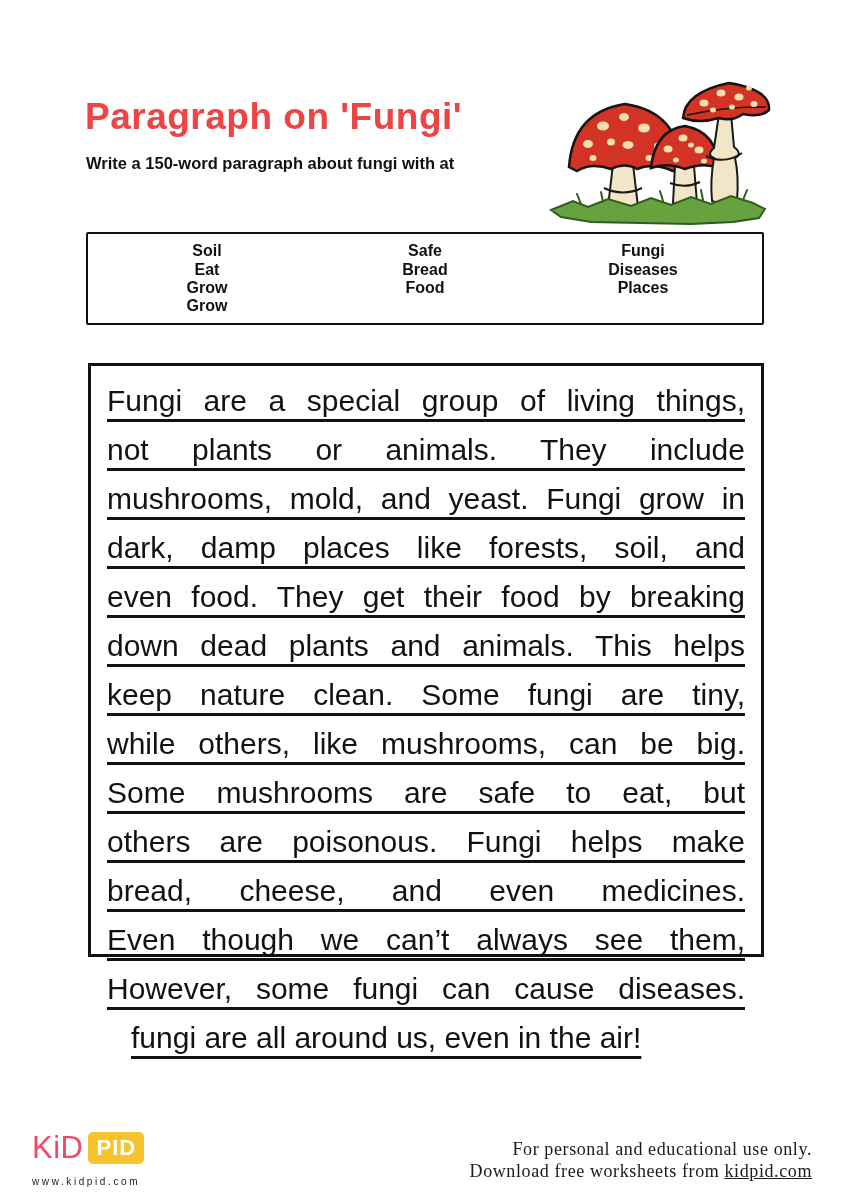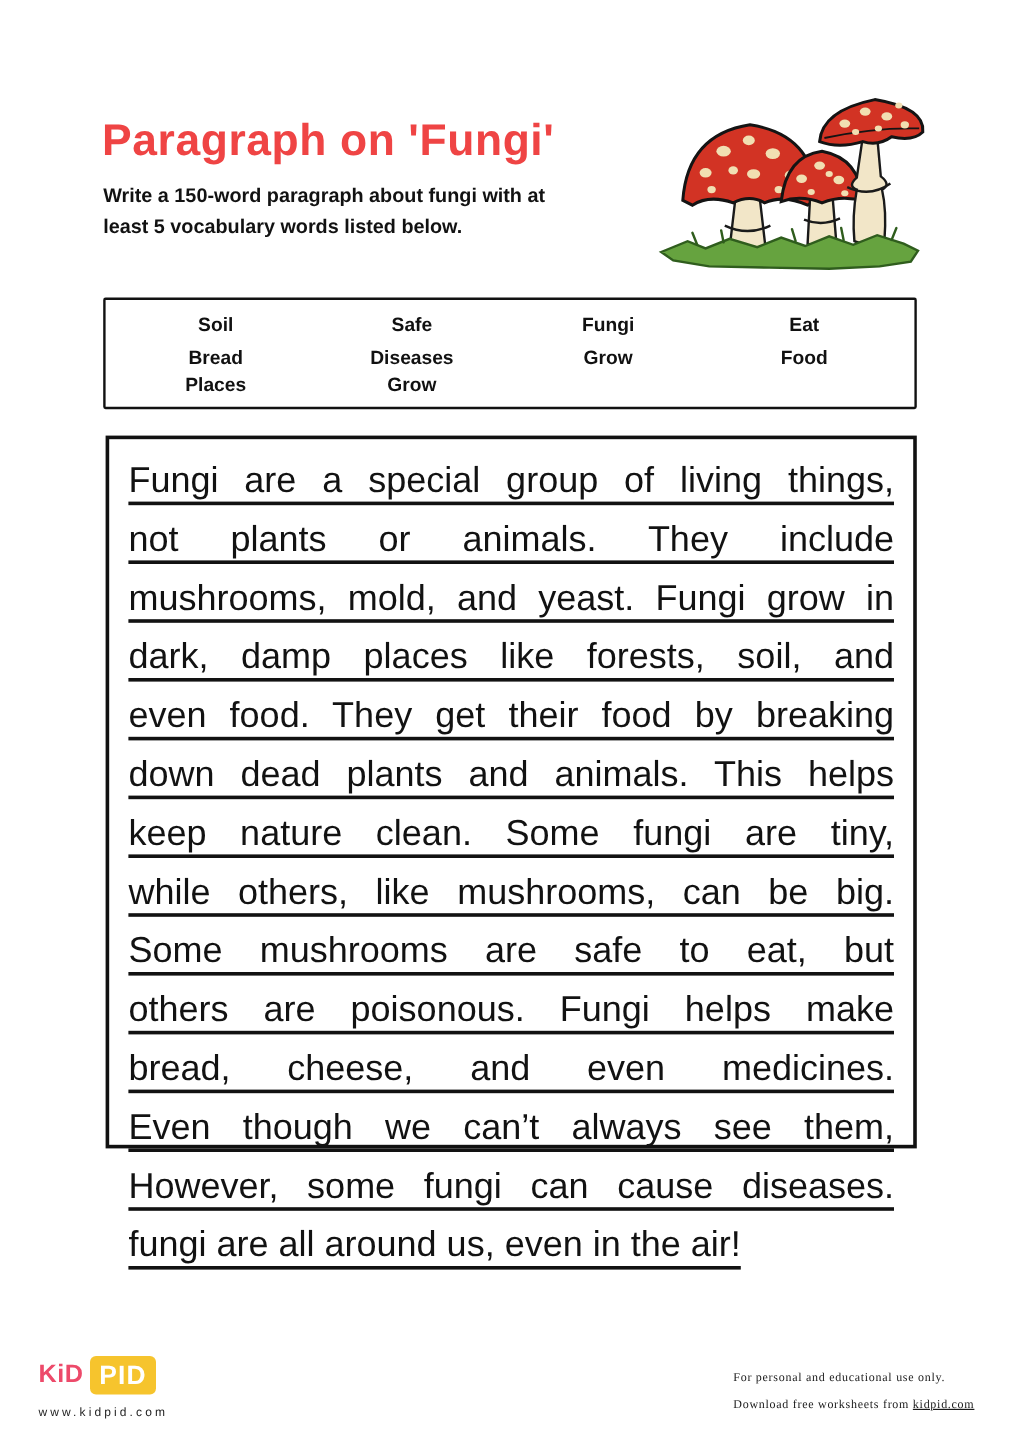--- a/index.html
+++ b/index.html
@@ -33,26 +33,26 @@
   }
   .mushrooms {
     position: absolute;
     left: 533px; top: 74px;
     width: 240px; height: 154px;
   }
 
   
   .vocab-box {
     position: absolute;
-    left: 86px; top: 248px;
+    left: 86px; top: 232px;
     width: 678px; height: 93px;
     border: 2.5px solid #111;
     border-radius: 2px;
     display: grid;
-    grid-template-columns: repeat(4, 1fr);
+    grid-template-columns: repeat(3, 1fr);
     grid-template-rows: 1fr 1fr;
     align-items: center;
     justify-items: center;
     padding: 8px 10px;
   }
   .vocab-word {
     font-size: 16px;
     font-weight: bold;
     color: #111;
   }
@@ -70,69 +70,69 @@
     font-size: 30px;
     line-height: 49px;
     height: 49px;
     color: #121212;
     text-align: justify;
     text-align-last: justify;
     text-decoration: underline;
     text-decoration-thickness: 3px;
     text-underline-offset: 8px;
   }
-  .para-line.last { text-align-last: left; }
+  .para-line.last { text-align-last: left; margin-left: 24px; }
 
   
   .logo {
     position: absolute;
     left: 32px; top: 1130px;
   }
   .logo-row { display: flex; align-items: center; gap: 5px; }
   .logo-kid {
     color: #ed4a6a;
-    font-size: 21px;
-    font-weight: 700;
+    font-size: 31px;
+    font-weight: 400;
     letter-spacing: 0.5px;
   }
   .logo-pid {
     background: #f6c42d;
     color: #ffffff;
     font-size: 22px;
     font-weight: 800;
     padding: 3px 8px;
     border-radius: 5px;
     letter-spacing: 1px;
   }
   .logo-site {
     margin-top: 10px;
     font-size: 10px;
     letter-spacing: 2.6px;
     color: #222;
   }
   .footer-note {
     position: absolute;
     right: 36px; top: 1138px;
+    text-align: right;
     font-family: "Liberation Serif", serif;
-    font-size: 10px;
+    font-size: 18px;
     line-height: 22px;
     letter-spacing: 0.6px;
     color: #1a1a1a;
   }
   .footer-link { text-decoration: underline; }
 </style>
 </head>
 <body>
 
 <div class="page">
 
   <div class="title">Paragraph on 'Fungi'</div>
   <div class="subtitle">
     <div>Write a 150-word paragraph about fungi with at</div>
-    <div>least 5 vocabulary words listed below.</div>
   </div>
 
   <svg class="mushrooms" viewBox="0 0 240 154" aria-hidden="true">
 
     <path d="M80,90 L75,133 Q90,139 105,133 L100,90 Z" fill="#f2e6c8" stroke="#1a1a1a" stroke-width="2"></path>
     <path d="M71,114 Q90,123 109,114" fill="none" stroke="#1a1a1a" stroke-width="2"></path>
     <path d="M36,93 Q40,38 92,30 Q146,38 148,93 L140,97 Q120,88 104,95 Q92,88 78,95 Q58,88 44,97 Z" fill="#d23324" stroke="#141414" stroke-width="2.5"></path>
     <ellipse cx="55" cy="70" rx="5" ry="4" fill="#f1dfb2"></ellipse>
     <ellipse cx="70" cy="52" rx="6" ry="4.5" fill="#f1dfb2"></ellipse>
     <ellipse cx="91" cy="43" rx="5" ry="4" fill="#f1dfb2"></ellipse>

